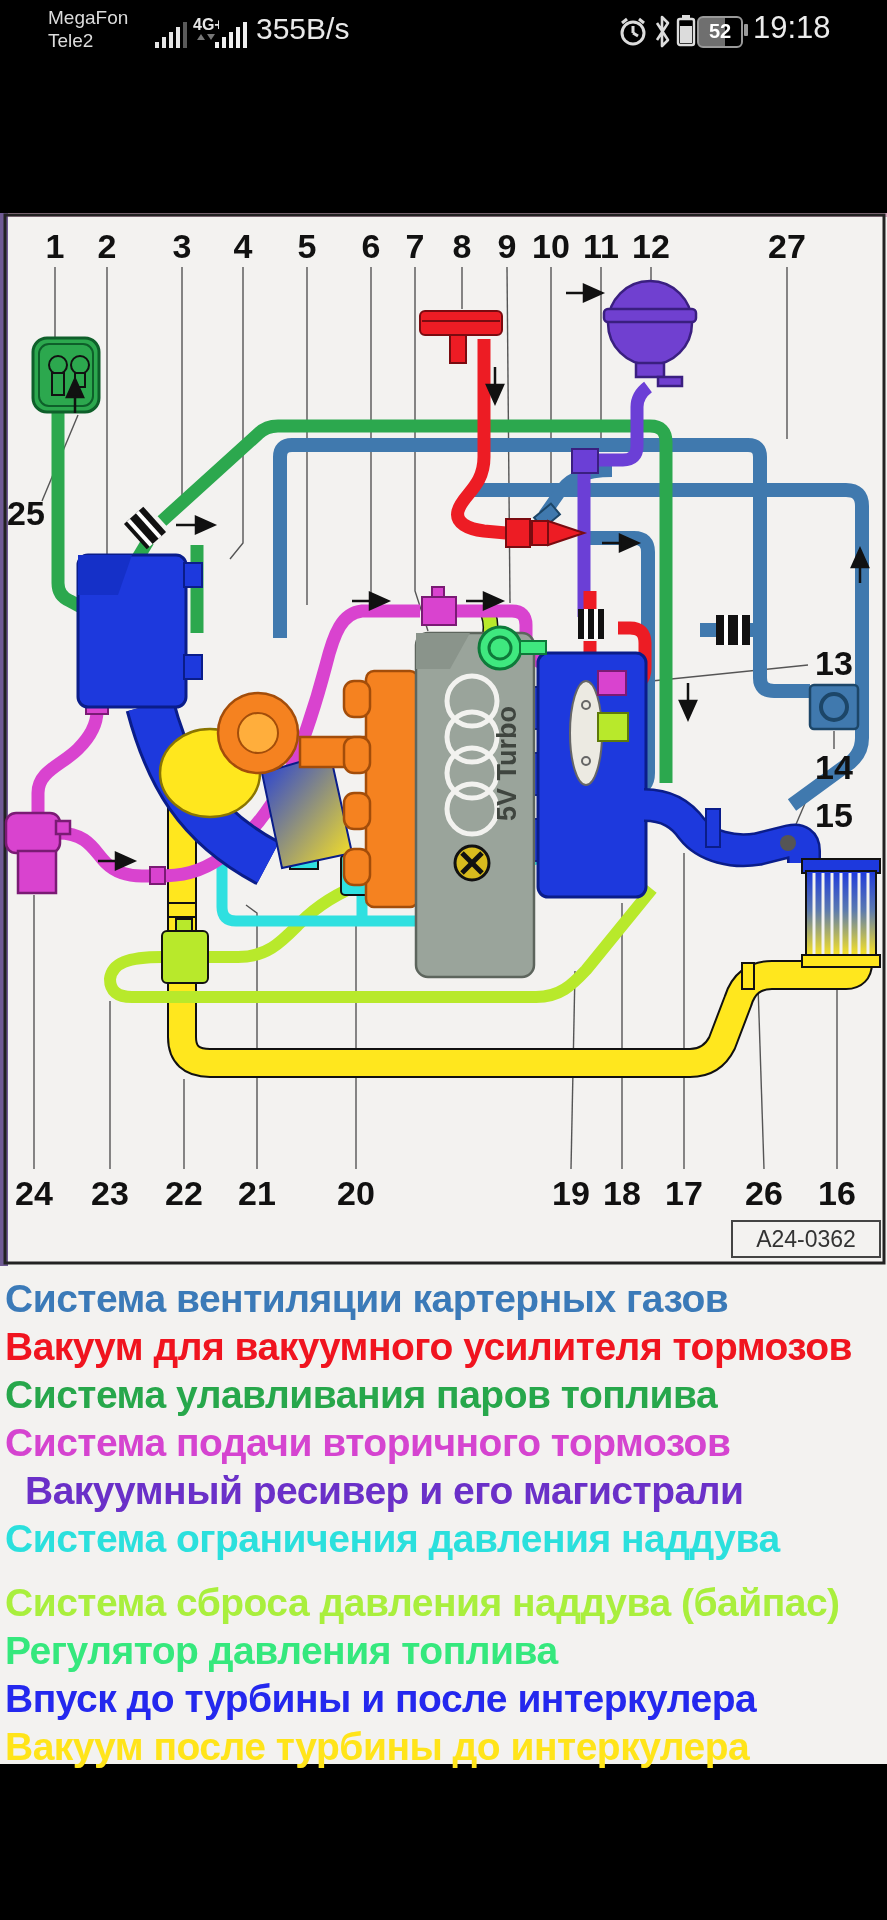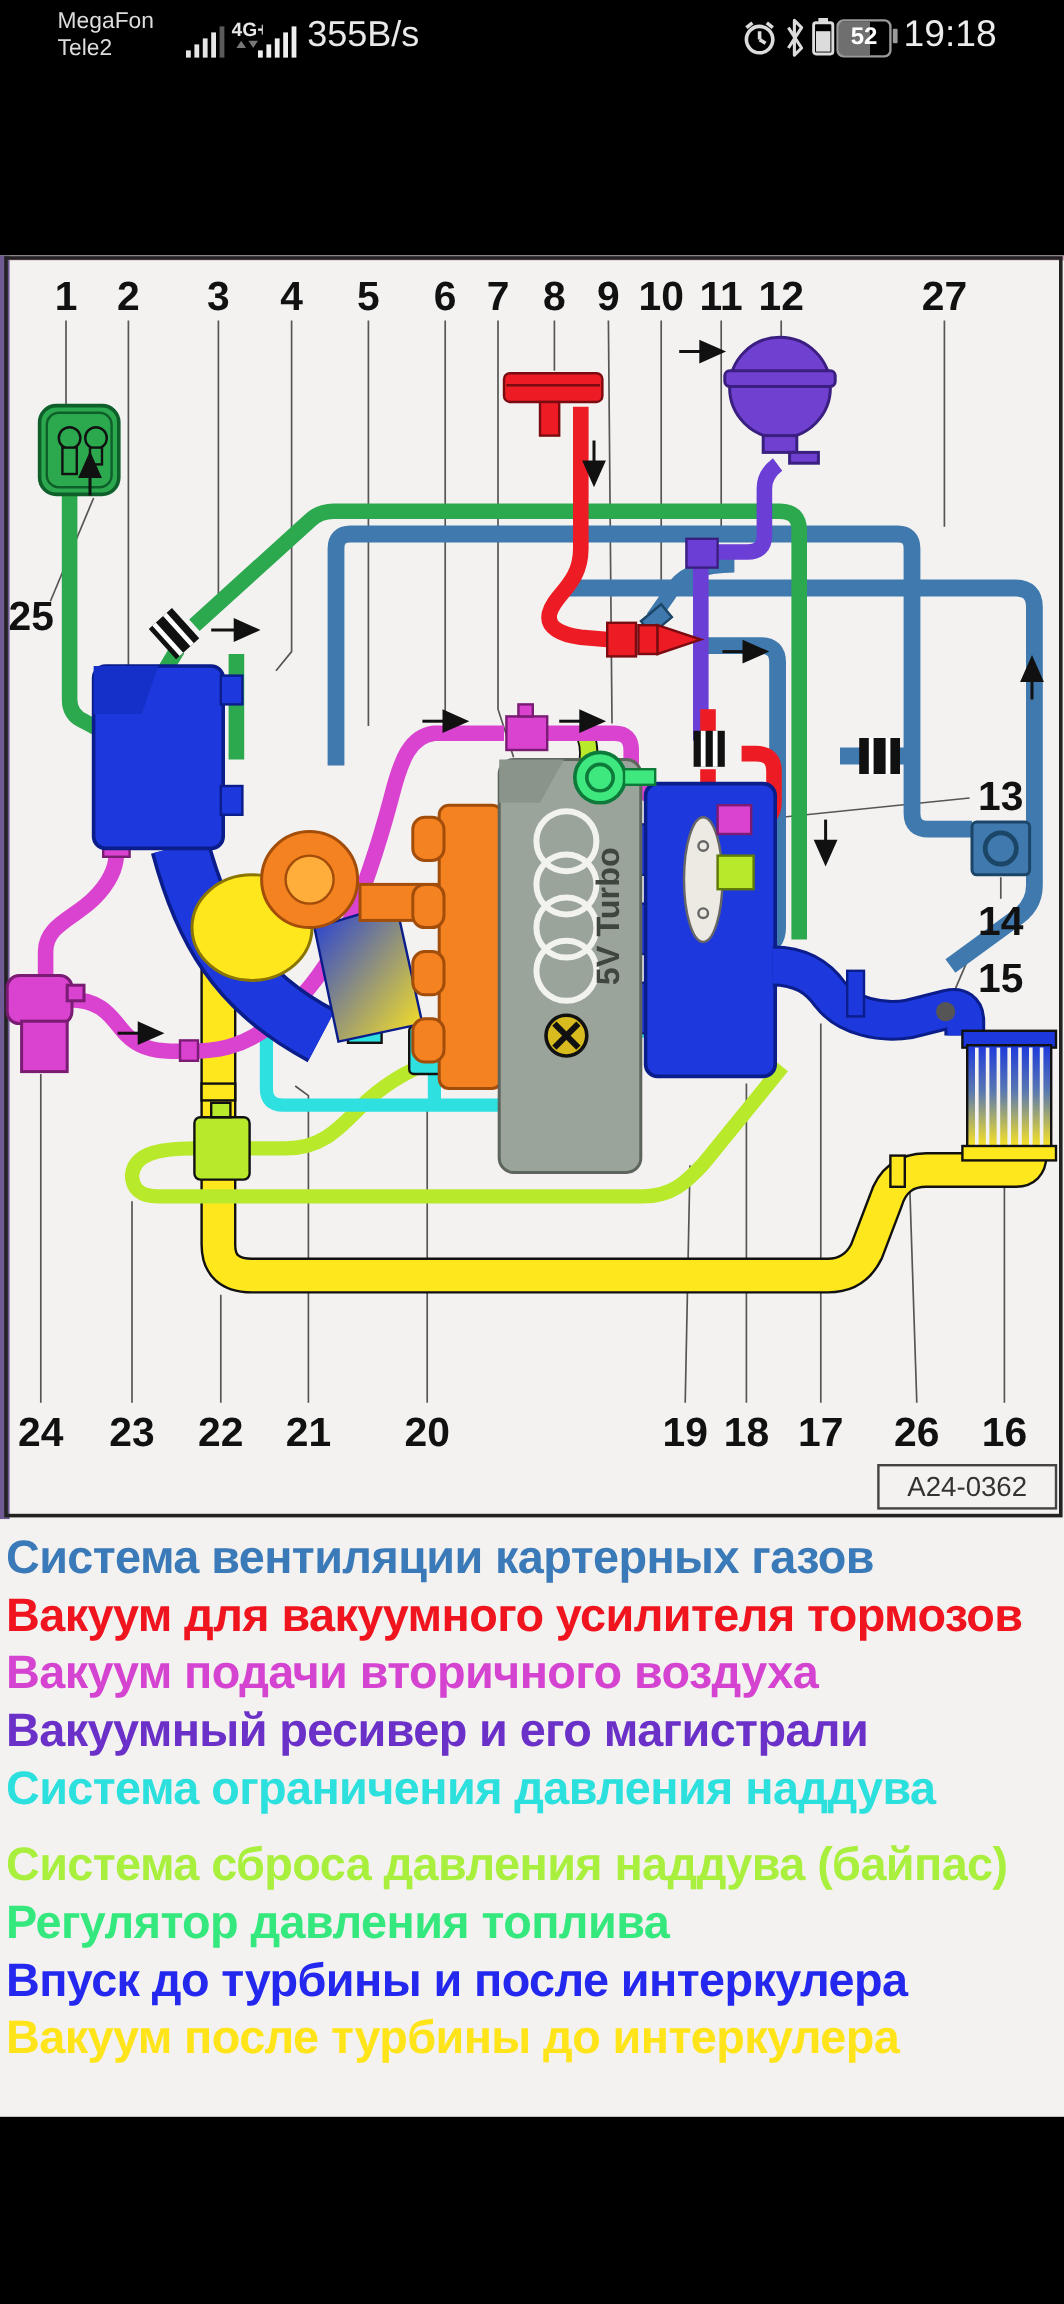--- a/index.html
+++ b/index.html
@@ -378,22 +378,23 @@
       <g>
         <rect x="732" y="1008" width="148" height="36" fill="#f3f2f0" stroke="#444" stroke-width="2"></rect>
         <text x="806" y="1034" text-anchor="middle" font-family="Liberation Sans,sans-serif" font-size="23" fill="#333">A24-0362</text>
       </g>
     </svg>
     </div>
 
     <div id="legend">
       <div class="legend-line" style="color: rgb(59, 122, 184);">Система вентиляции картерных газов</div>
       <div class="legend-line" style="color: rgb(240, 20, 31);">Вакуум для вакуумного усилителя тормозов</div>
-      <div class="legend-line" style="color: rgb(213, 68, 208);">Вакуум подачи вторичного воздуха</div>
-      <div class="legend-line" style="color: rgb(106, 48, 200);">Вакуумный ресивер и его магистрали</div>
+      <div class="legend-line" style="color: rgb(39, 167, 75);">Система улавливания паров топлива</div>
+      <div class="legend-line" style="color: rgb(213, 68, 208);">Система подачи вторичного тормозов</div>
+      <div class="legend-line" style="color: rgb(106, 48, 200); margin-left: 20px;">Вакуумный ресивер и его магистрали</div>
       <div class="legend-line" style="color: rgb(43, 224, 221);">Система ограничения давления наддува</div>
       <div class="legend-line" style="color: rgb(169, 239, 61); margin-top: 16px;">Система сброса давления наддува (байпас)</div>
       <div class="legend-line" style="color: rgb(53, 232, 125);">Регулятор давления топлива</div>
       <div class="legend-line" style="color: rgb(36, 40, 238);">Впуск до турбины и после интеркулера</div>
       <div class="legend-line" style="color: rgb(255, 228, 26);">Вакуум после турбины до интеркулера</div>
     </div>
   </div>
 </div>
 
 </body></html>

